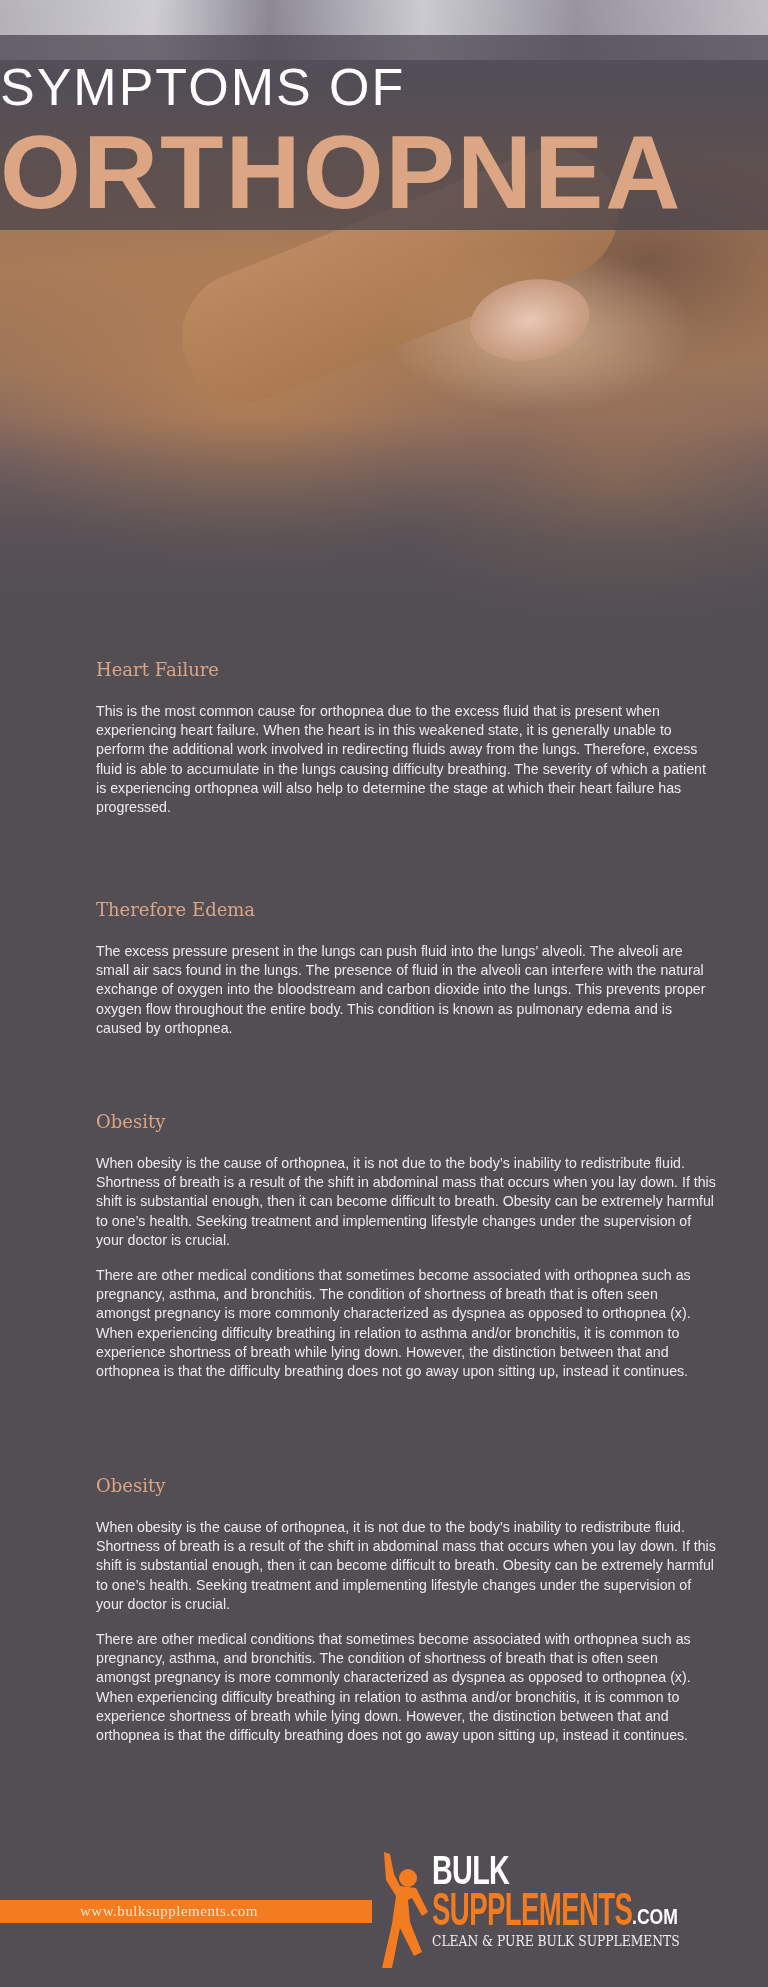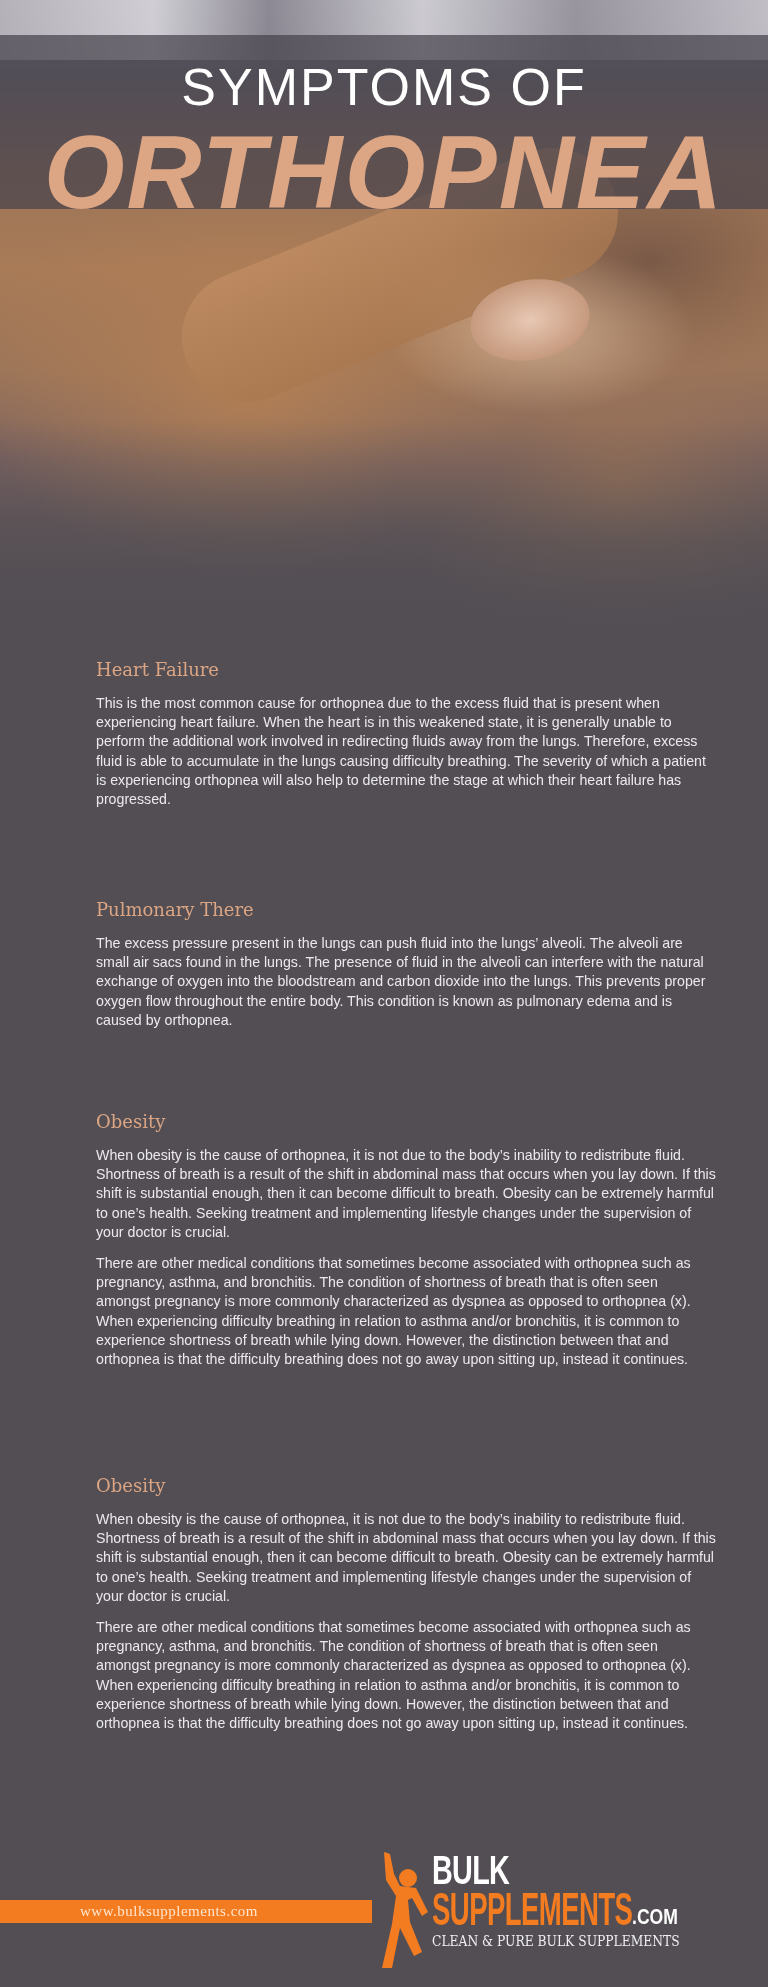--- a/index.html
+++ b/index.html
@@ -42,57 +42,56 @@
       transform: rotate(-22deg);
       opacity: 0.75;
     }
     .hero .fade {
       position: absolute; left: 0; top: 420px; width: 768px; height: 220px;
       background: linear-gradient(180deg, rgba(82,78,84,0) 0%, rgba(82,78,84,0.7) 55%, #524e54 100%);
     }
     .title-band {
       position: absolute;
       left: 0; top: 35px;
-      width: 768px; height: 174px;
+      width: 768px; height: 195px;
       background: rgba(70, 66, 76, 0.72);
-      text-align: center;
+      text-align: left;
     }
     .title-small {
       position: absolute; left: 0; top: 22px; width: 768px;
       color: #ffffff;
       font-size: 52px;
       letter-spacing: 2px;
       font-weight: 400;
       line-height: 60px;
     }
     .title-big {
       position: absolute; left: 0; top: 82px; width: 768px;
       color: #dca583;
       font-size: 104px;
       font-weight: 700;
       letter-spacing: 2px;
       line-height: 110px;
-      font-style: italic;
     }
     .content {
       position: absolute;
       left: 96px; top: 654px;
       width: 620px;
     }
     .section { margin-bottom: 0; }
     .section h2 {
       margin: 0 0 8px 0;
       color: #dca583;
       font-family: "DejaVu Serif", serif;
       font-weight: 400;
       font-size: 18px;
       line-height: 32px;
     }
     .section p {
-      margin: 8px 0 12px 0;
+      margin: 16px 0 12px 0;
       color: #ece9ee;
       font-size: 14.2px;
       line-height: 19.2px;
     }
     .s1 { position: absolute; top: 0; }
     .s2 { position: absolute; top: 240px; }
     .s3 { position: absolute; top: 452px; }
     .s4 { position: absolute; top: 816px; }
     .footer-bar {
       position: absolute;
@@ -174,21 +173,21 @@
   <div class="title-small">SYMPTOMS OF</div>
   <div class="title-big">ORTHOPNEA</div>
 </div>
 
 <div class="content">
   <div class="section s1">
     <h2>Heart Failure</h2>
     <p>This is the most common cause for orthopnea due to the excess fluid that is present when experiencing heart failure. When the heart is in this weakened state, it is generally unable to perform the additional work involved in redirecting fluids away from the lungs. Therefore, excess fluid is able to accumulate in the lungs causing difficulty breathing.  The severity of which a patient is experiencing orthopnea will also help to determine the stage at which their heart failure has progressed.</p>
   </div>
   <div class="section s2">
-    <h2>Pulmonary There</h2>
+    <h2>Therefore Edema</h2>
     <p>The excess pressure present in the lungs can push fluid into the lungs’ alveoli. The alveoli are small air sacs found in the lungs. The presence of fluid in the alveoli can interfere with the natural exchange of oxygen into the bloodstream and carbon dioxide into the lungs. This prevents proper oxygen flow throughout the entire body. This condition is known as pulmonary edema and is caused by orthopnea.</p>
   </div>
   <div class="section s3">
     <h2>Obesity</h2>
     <p>When obesity is the cause of orthopnea, it is not due to the body’s inability to redistribute fluid. Shortness of breath is a result of the shift in abdominal mass that occurs when you lay down. If this shift is substantial enough, then it can become difficult to breath. Obesity can be extremely harmful to one’s health. Seeking treatment and implementing lifestyle changes under the supervision of your doctor is crucial.</p>
     <p>There are other medical conditions that sometimes become associated with orthopnea such as pregnancy, asthma, and bronchitis. The condition of shortness of breath that is often seen amongst pregnancy is more commonly characterized as dyspnea as opposed to orthopnea (x). When experiencing difficulty breathing in relation to asthma and/or bronchitis, it is common to experience shortness of breath while lying down. However, the distinction between that and orthopnea is that the difficulty breathing does not go away upon sitting up, instead it continues.</p>
   </div>
   <div class="section s4">
     <h2>Obesity</h2>
     <p>When obesity is the cause of orthopnea, it is not due to the body’s inability to redistribute fluid. Shortness of breath is a result of the shift in abdominal mass that occurs when you lay down. If this shift is substantial enough, then it can become difficult to breath. Obesity can be extremely harmful to one’s health. Seeking treatment and implementing lifestyle changes under the supervision of your doctor is crucial.</p>

